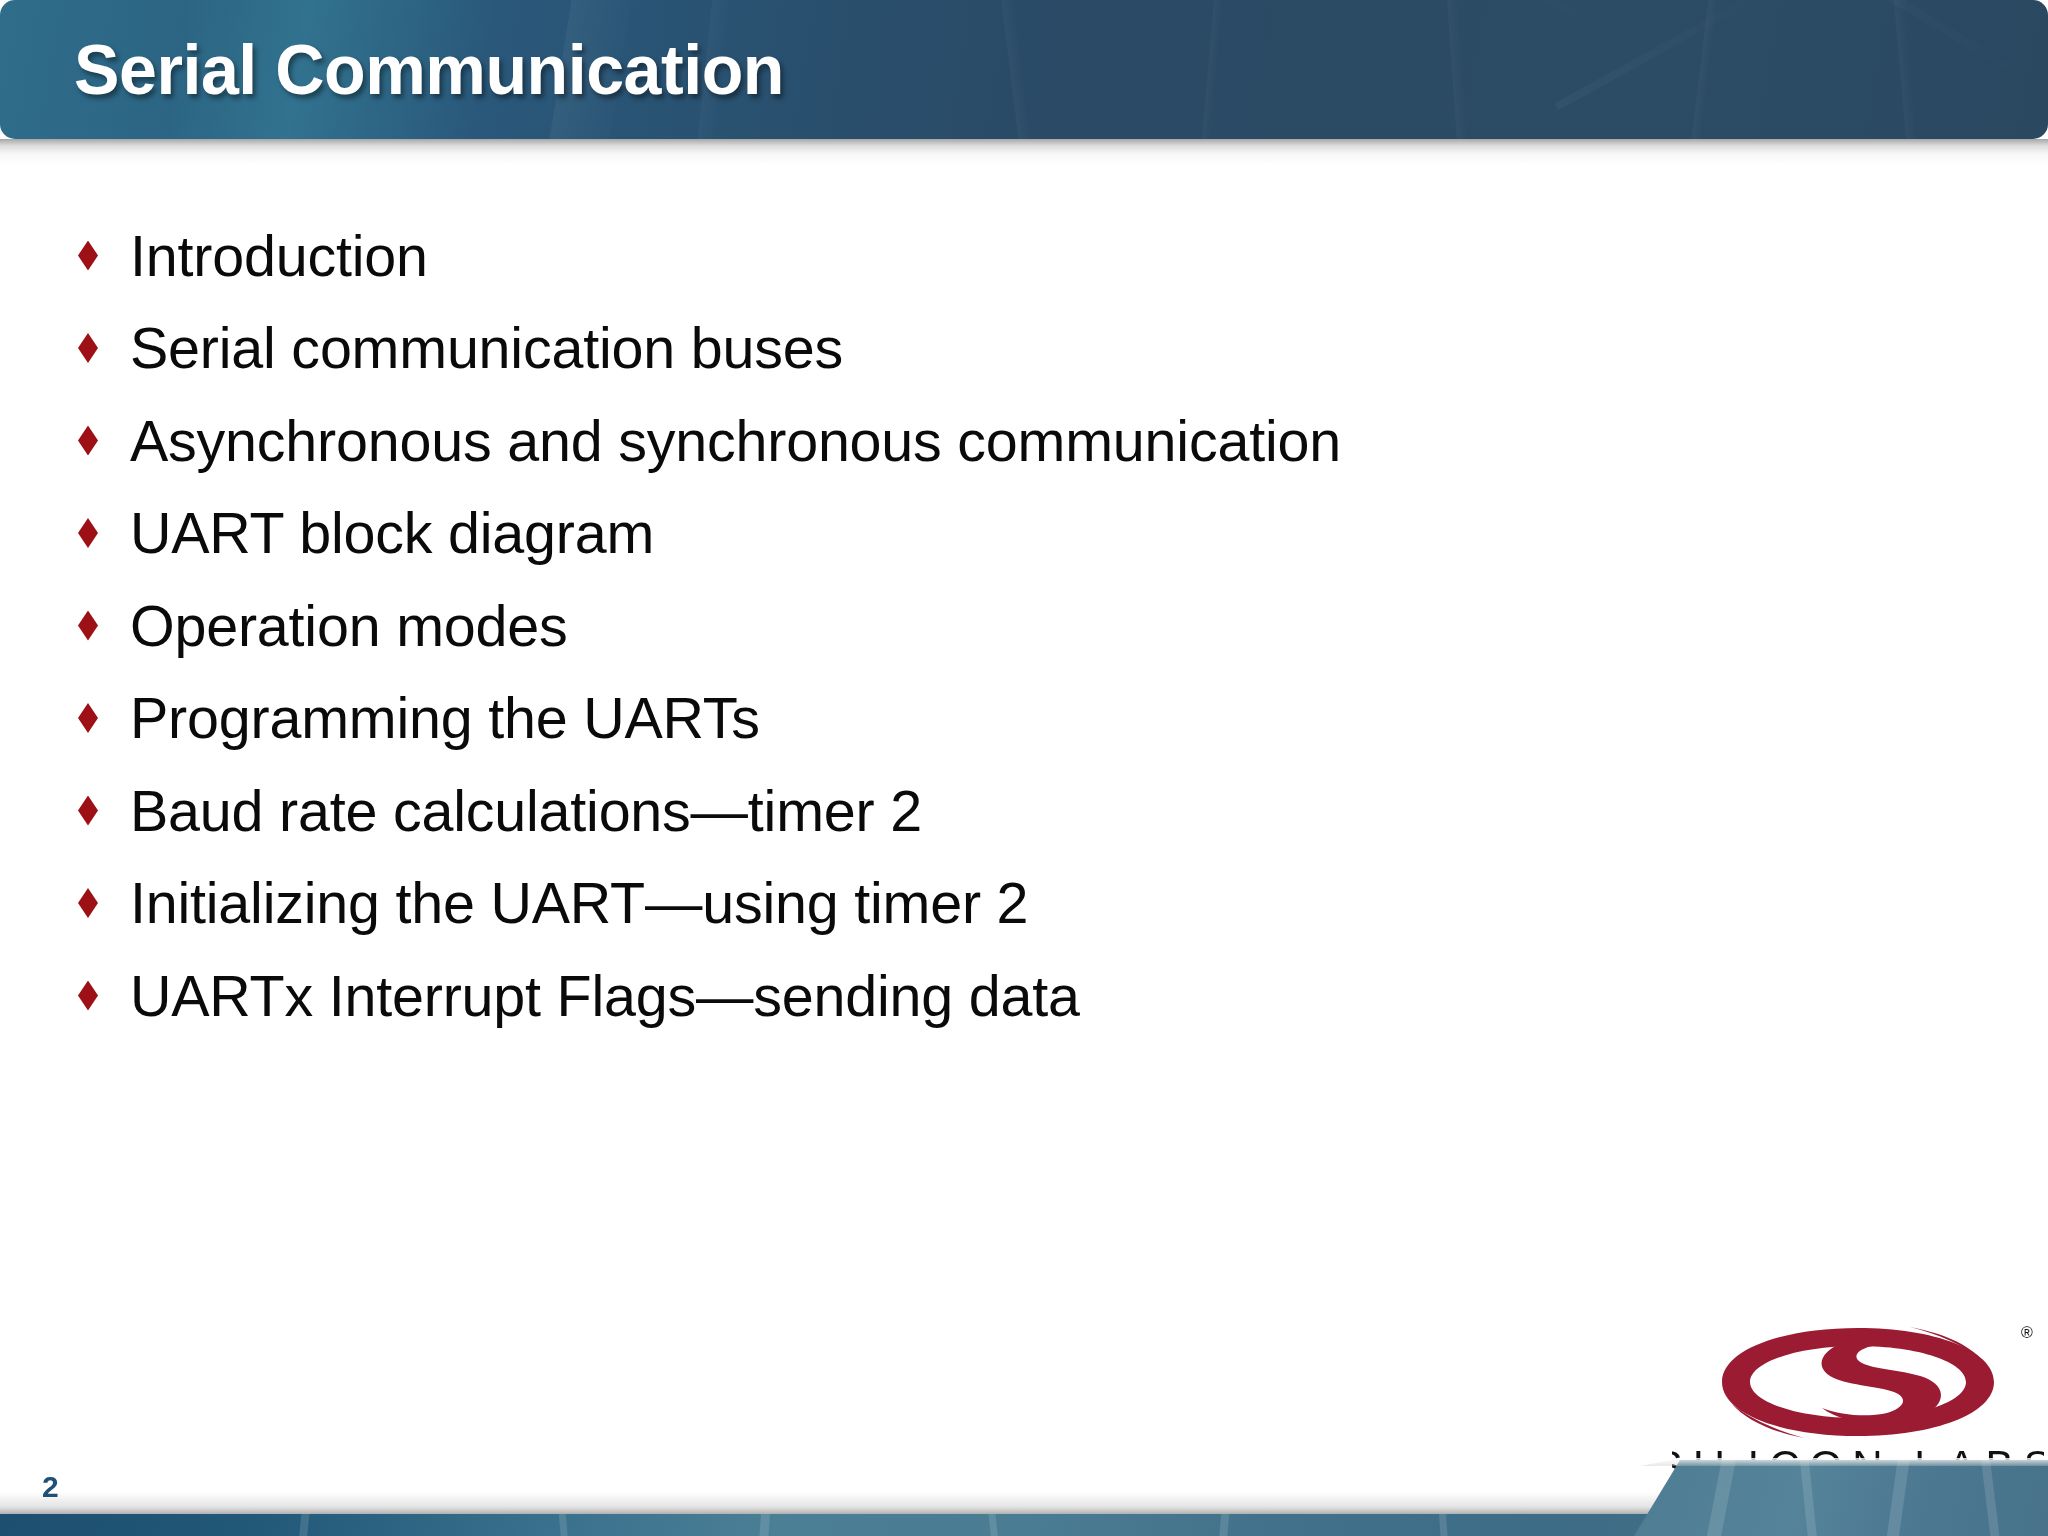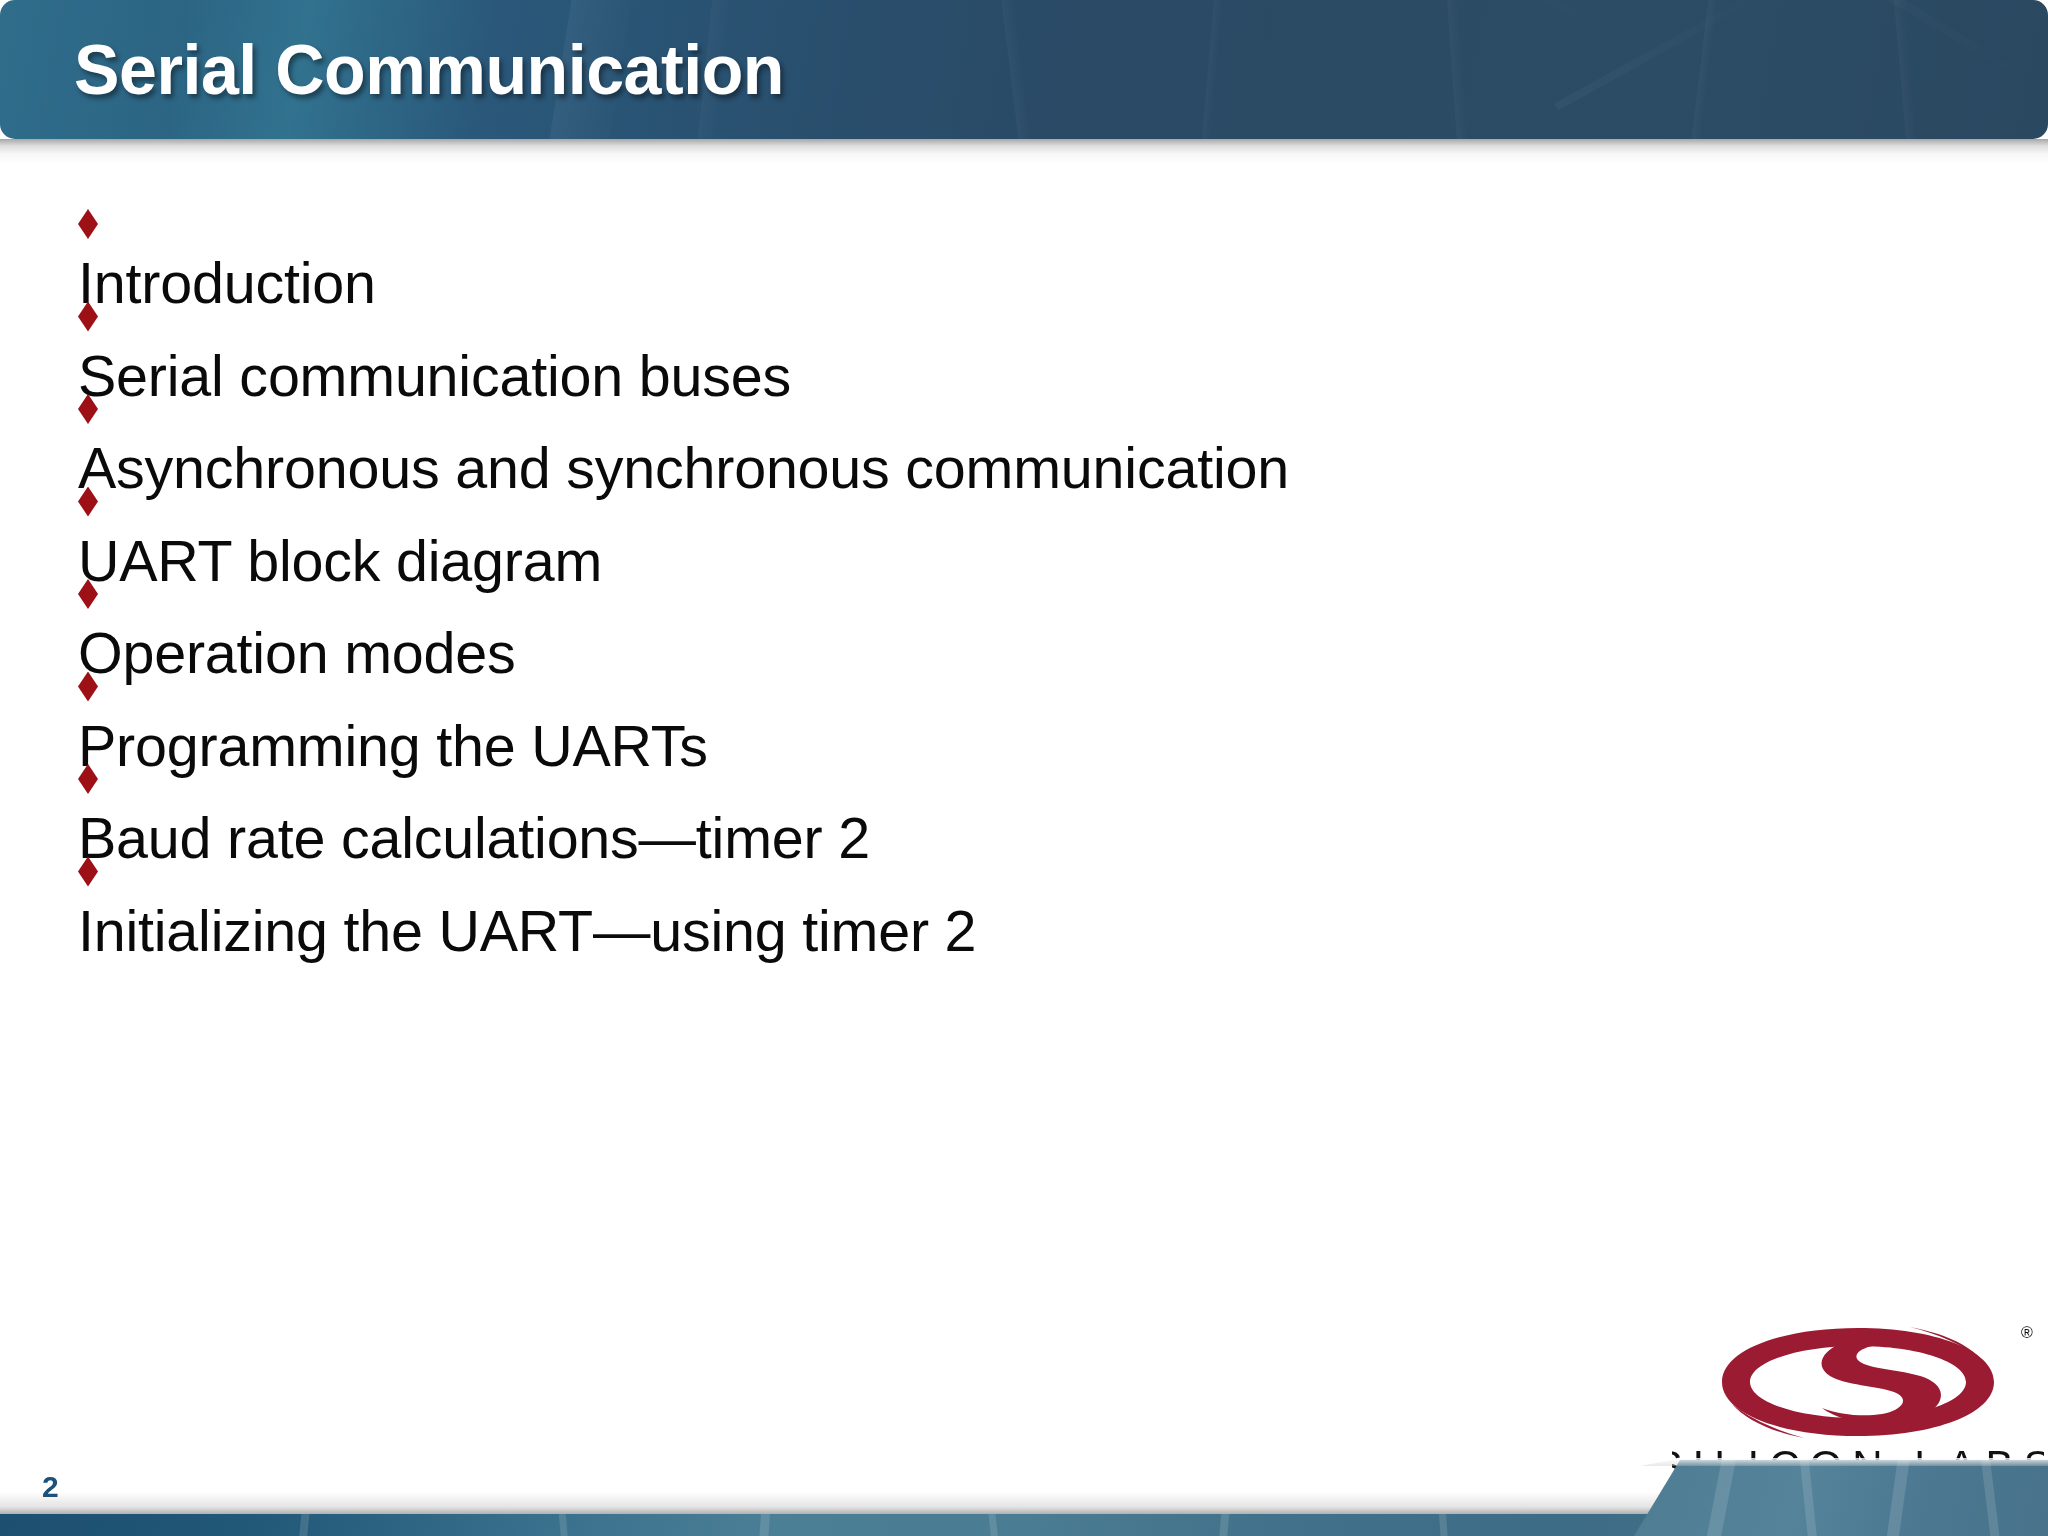--- a/index.html
+++ b/index.html
@@ -86,23 +86,22 @@
   
   .bullets {
     position: absolute;
     left: 78px;
     top: 196px;
     width: 1860px;
     z-index: 2;
   }
   .bullet-row {
     display: flex;
-    align-items: flex-start;
+    align-items: flex-end;
     height: 92.5px;
-    flex-direction: column;
   }
   .bullet-mark {
     width: 52px;
     flex: 0 0 52px;
     display: flex;
     align-items: center;
     justify-content: flex-start;
     height: 66px;
     padding-top: 2px;
   }
@@ -281,20 +280,26 @@
     </div>
 
     <div class="bullet-row">
       <span class="bullet-mark">
           <span class="diamond"></span>
         </span>
       <span class="bullet-text">Initializing the UART—using timer 2</span>
     </div>
 
 
+    <div class="bullet-row">
+      <span class="bullet-mark">
+          <span class="diamond"></span>
+        </span>
+      <span class="bullet-text">UARTx Interrupt Flags—sending data</span>
+    </div>
 
   </div>
 
   <div class="logo">
     <svg viewBox="0 0 372 176" width="372" height="176" xmlns="http://www.w3.org/2000/svg">
       <g>
 
         <path d="M186 8
                  C 262 8, 322 30, 322 62
                  C 322 94, 262 116, 186 116

